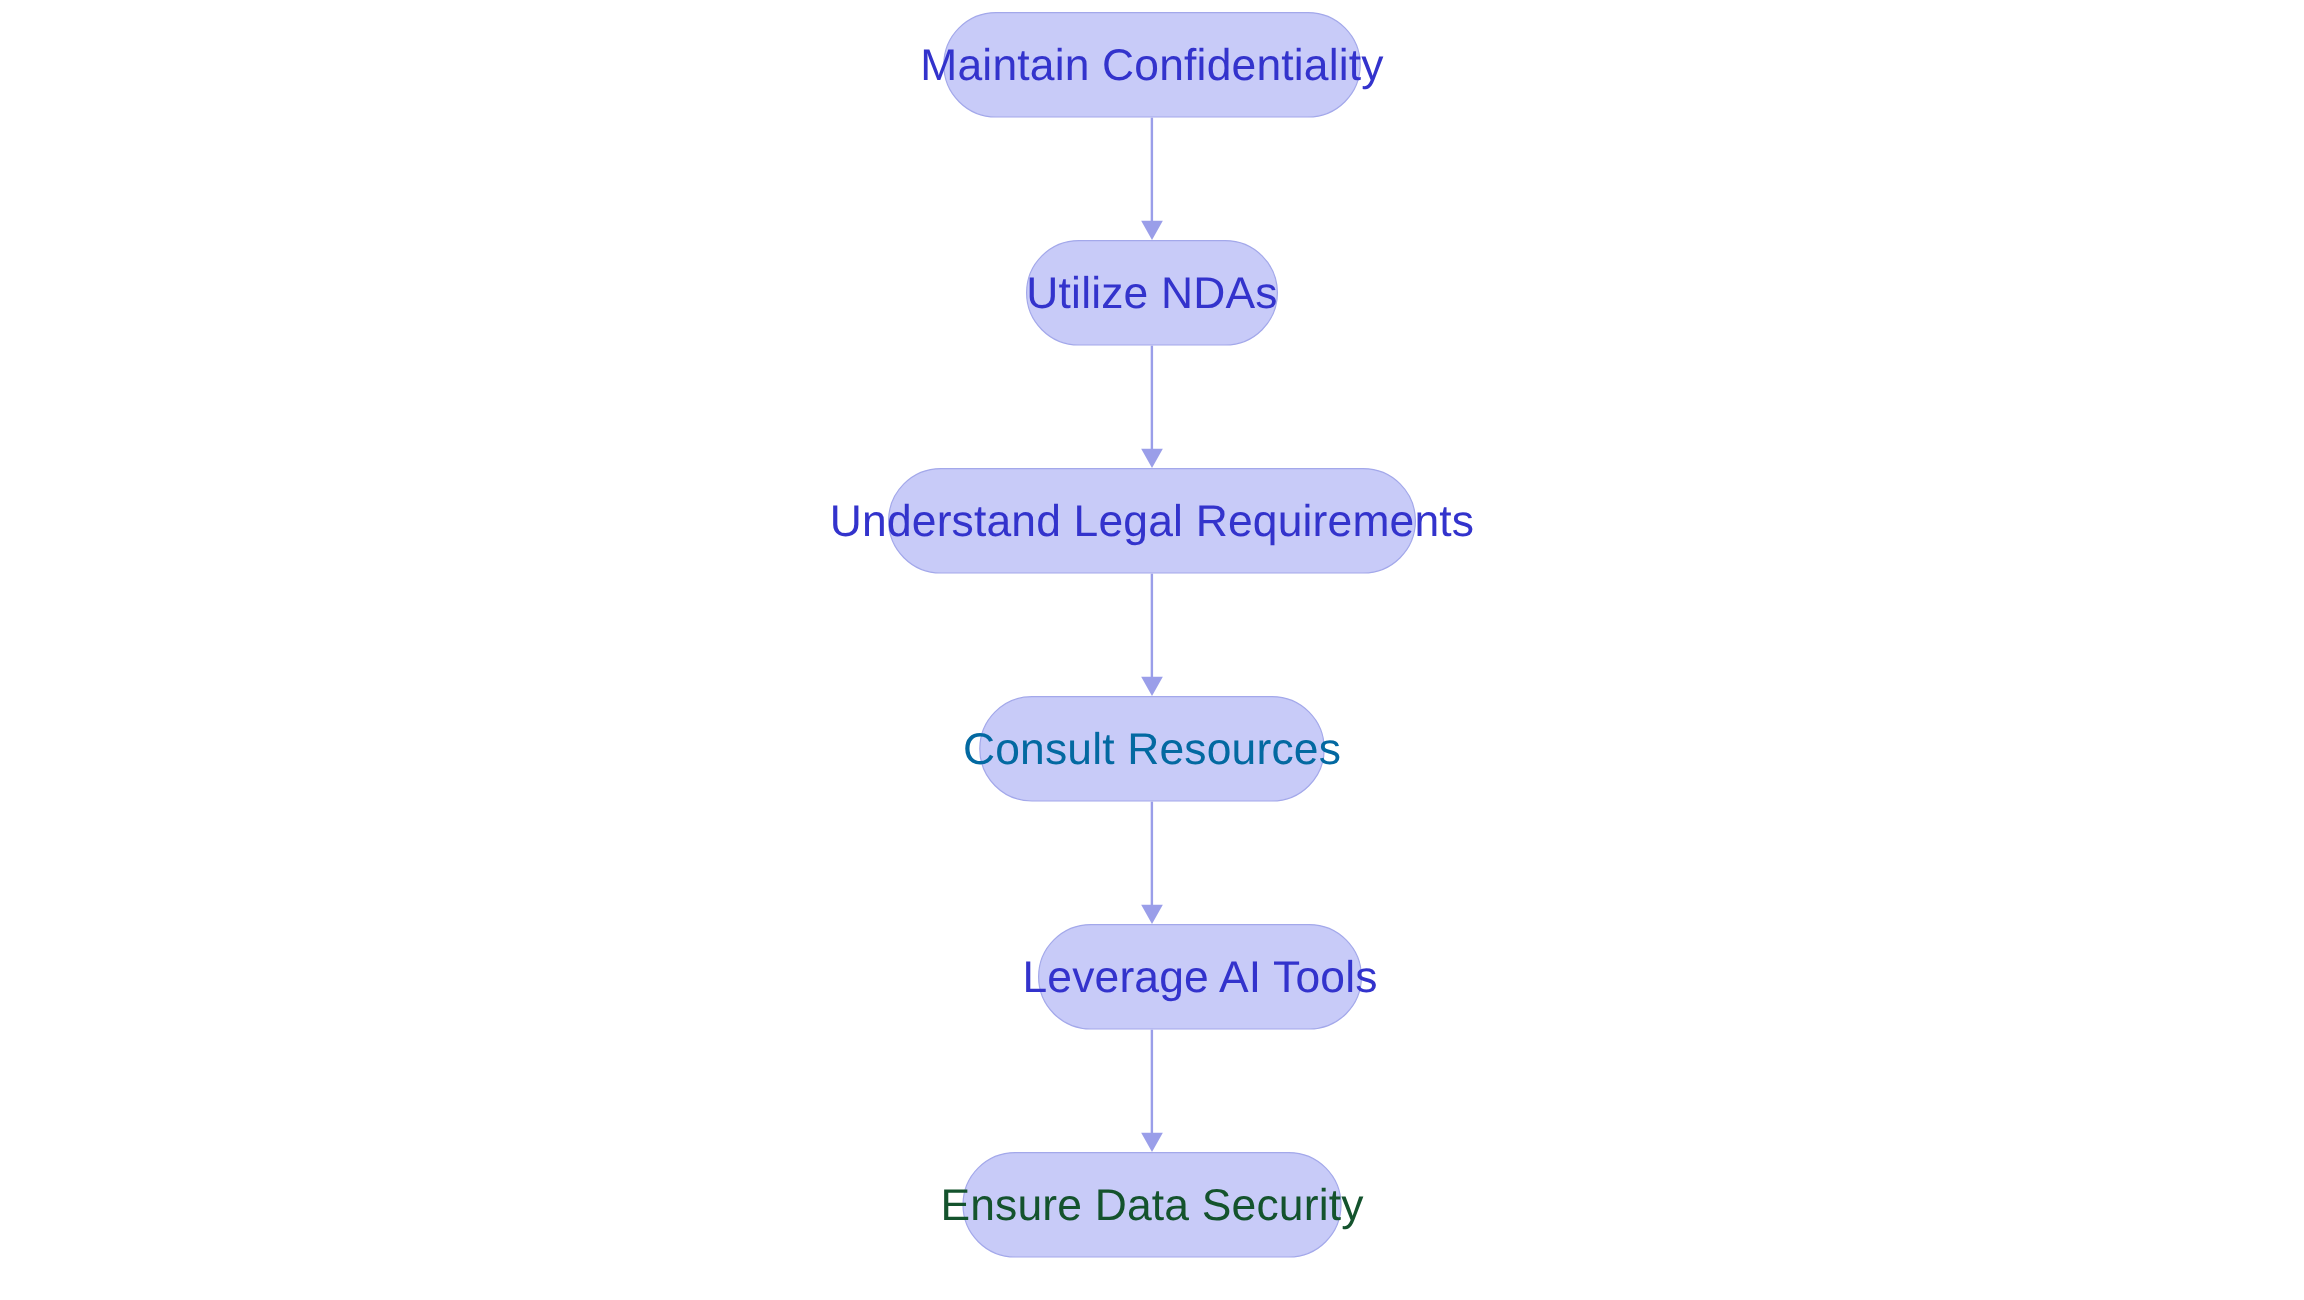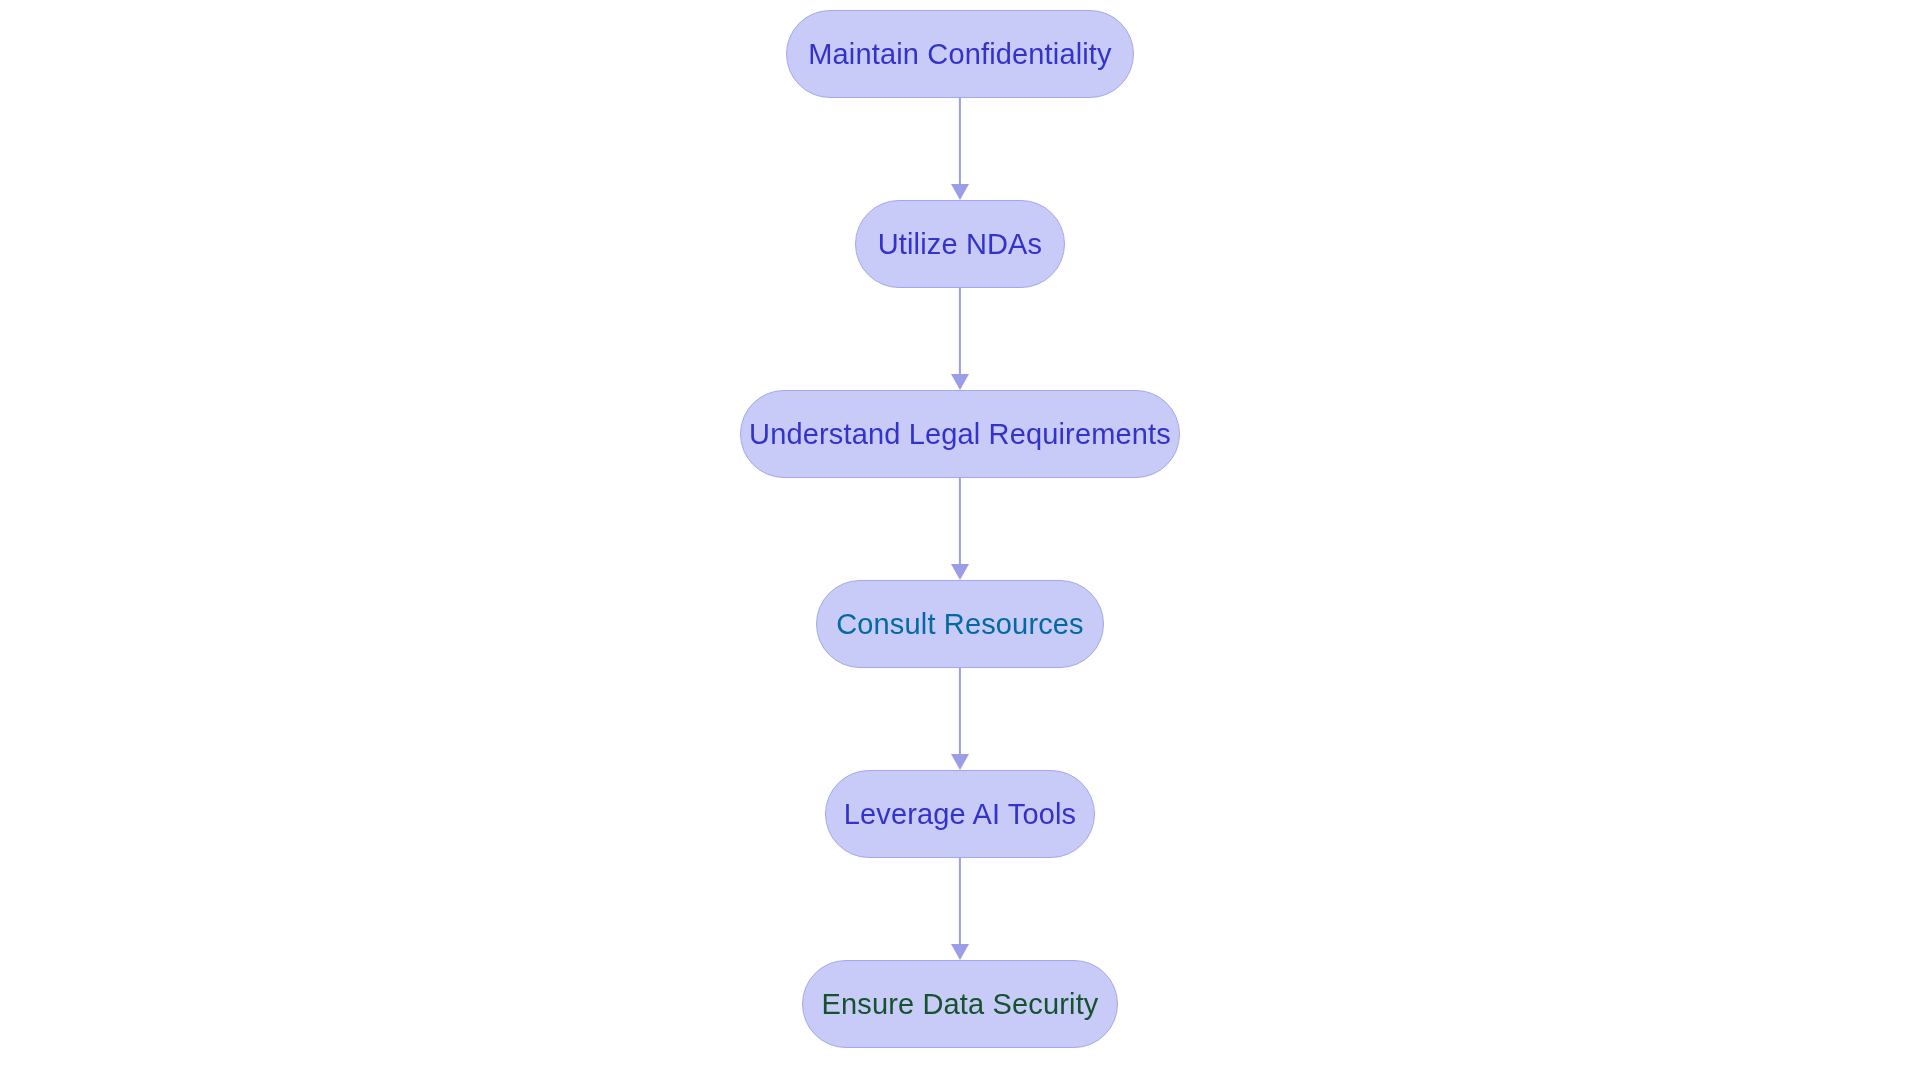--- a/index.html
+++ b/index.html
@@ -31,21 +31,21 @@
     justify-content: center;
     background: #c8cbf8;
     border: 1.6px solid #a3a8ea;
     border-radius: 999px;
     transform: translateX(-50%);
     z-index: 2;
   }
   .node-label {
     color: #3333cc;
     font-family: "Liberation Sans", sans-serif;
-    font-size: 29px;
+    font-size: 37px;
     font-weight: 400;
     line-height: 1;
     letter-spacing: 0.15px;
     white-space: nowrap;
     user-select: none;
   }
 
   
   .connector {
     position: absolute;
@@ -101,19 +101,19 @@
     </div>
     <div class="node" style="left: 960px; top: 390px; width: 440px; height: 88px; background: rgb(200, 203, 248); border-color: rgb(163, 168, 234);">
       <span class="node-label" style="color: rgb(51, 51, 204);">Understand Legal Requirements</span>
     </div>
     <div class="node" style="left: 960px; top: 200px; width: 210px; height: 88px; background: rgb(200, 203, 248); border-color: rgb(163, 168, 234);">
       <span class="node-label" style="color: rgb(51, 51, 204);">Utilize NDAs</span>
     </div>
     <div class="node" style="left: 960px; top: 580px; width: 288px; height: 88px; background: rgb(200, 203, 248); border-color: rgb(163, 168, 234);">
       <span class="node-label" style="color: #0369a1;">Consult Resources</span>
     </div>
-    <div class="node" style="left: 960px; top: 770px; width: 270px; height: 88px; background: rgb(200, 203, 248); border-color: rgb(163, 168, 234);">
+    <div class="node" style="left: 1000px; top: 770px; width: 270px; height: 88px; background: rgb(200, 203, 248); border-color: rgb(163, 168, 234);">
       <span class="node-label" style="color: rgb(51, 51, 204);">Leverage AI Tools</span>
     </div>
     <div class="node" style="left: 960px; top: 960px; width: 316px; height: 88px; background: rgb(200, 203, 248); border-color: rgb(163, 168, 234);">
       <span class="node-label" style="color: #14532d;">Ensure Data Security</span>
     </div>
   </div>
 
 </body></html>

